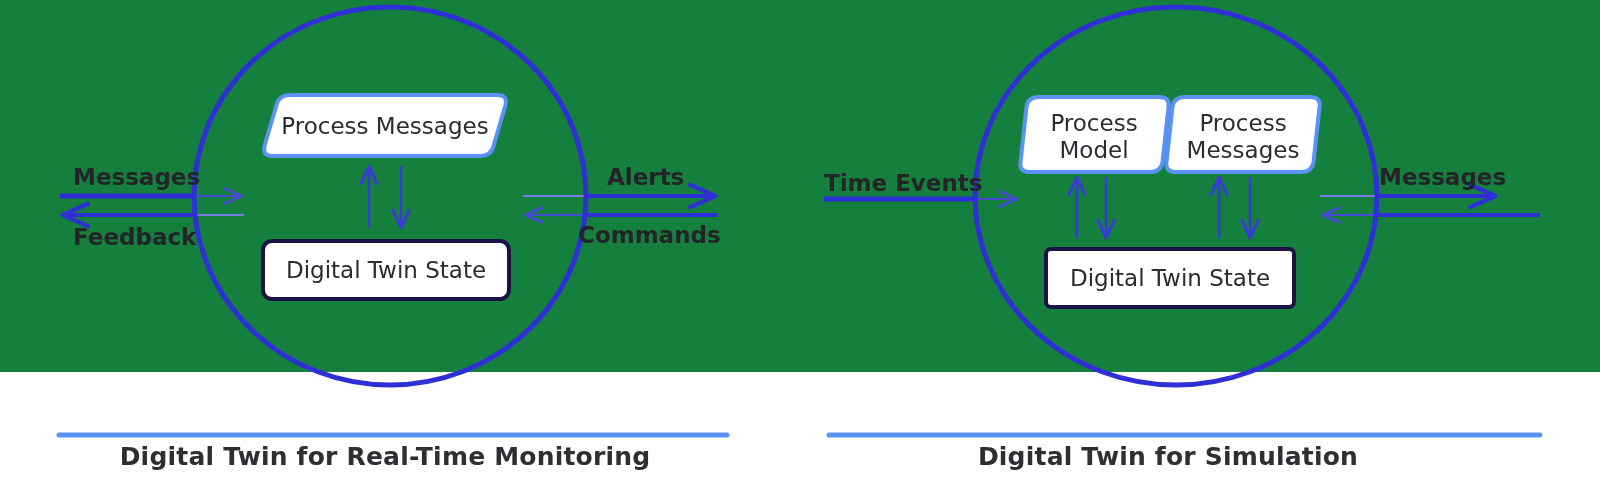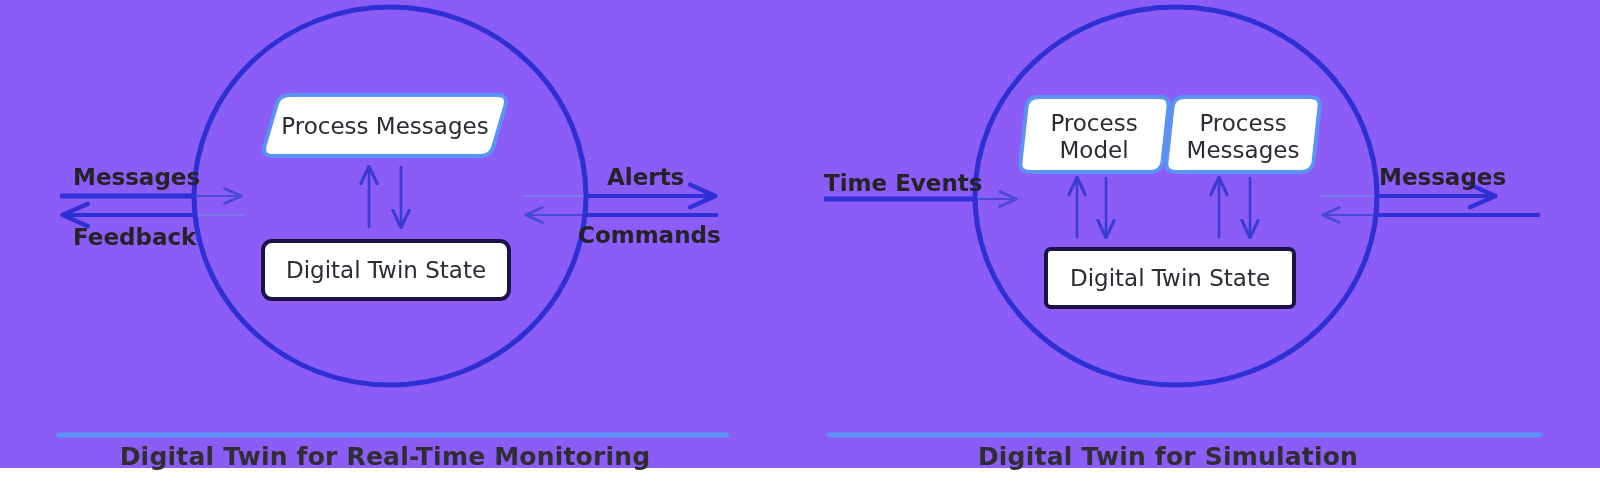--- a/index.html
+++ b/index.html
@@ -9,22 +9,22 @@
   }
   body {
     width: 1600px;
     height: 493px;
     font-family: "DejaVu Sans", sans-serif;
     overflow: hidden;
   }
   #diagram-root {
     position: relative;
     width: 1600px;
-    height: 468px;
-    background: #8b5cf6;
+    height: 372px;
+    background: #15803d;
   }
   svg#scene {
     position: absolute;
     left: 0;
     top: 0;
     width: 1600px;
     height: 493px;
     display: block;
   }
   .boundary-circle {

